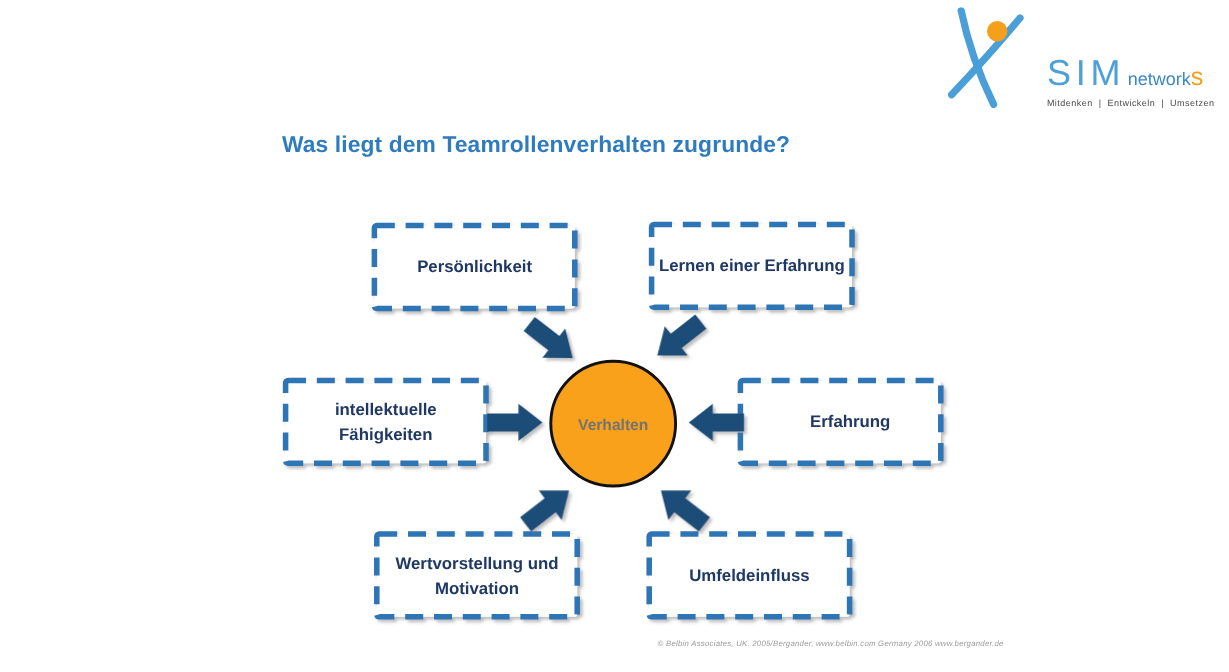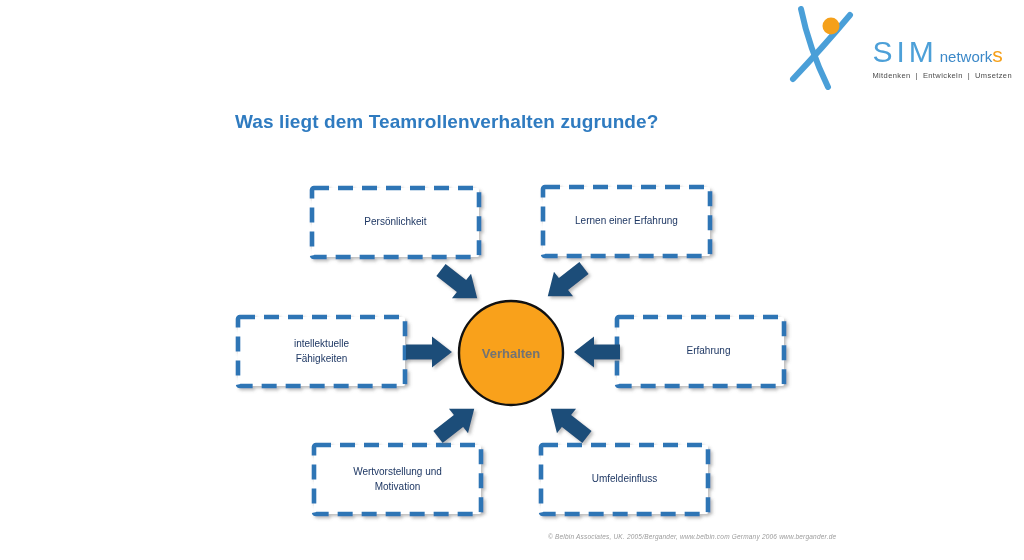--- a/index.html
+++ b/index.html
@@ -15,21 +15,21 @@
     background: #ffffff;
     overflow: hidden;
   }
 
   
   .logo {
     position: absolute;
     top: 4px;
     right: 12px;
     display: flex;
-    align-items: center;
+    align-items: flex-end;
     gap: 24px;
   }
   .logo-mark { flex: 0 0 auto; margin-top: 2px; }
   .logo-textcol { margin-left: -8px; margin-top: 22px; }
   .logo-wordmark { display: flex; align-items: baseline; line-height: 1; white-space: nowrap; }
   .logo-sim {
     font-size: 30px;
     letter-spacing: 4px;
     color: #4DA0D8;
     font-weight: 400;
@@ -70,22 +70,22 @@
     position: absolute;
     left: 0; top: 0;
     width: 1024px; height: 560px;
   }
   .box-label {
     position: absolute;
     display: flex;
     align-items: center;
     justify-content: center;
     text-align: center;
-    font-size: 10px;
-    font-weight: 400;
+    font-size: 14px;
+    font-weight: 700;
     color: #1F3864;
     white-space: pre-line;
     line-height: 1.45;
     pointer-events: none;
   }
   .lbl-b1 { left: 312px; top: 188px; width: 167px; height: 69px; }
   .lbl-b2 { left: 543px; top: 187px; width: 167px; height: 69px; }
   .lbl-b3 { left: 238px; top: 317px; width: 167px; height: 69px; }
   .lbl-b4 { left: 625px; top: 317px; width: 167px; height: 69px; }
   .lbl-b5 { left: 314px; top: 445px; width: 167px; height: 69px; }

